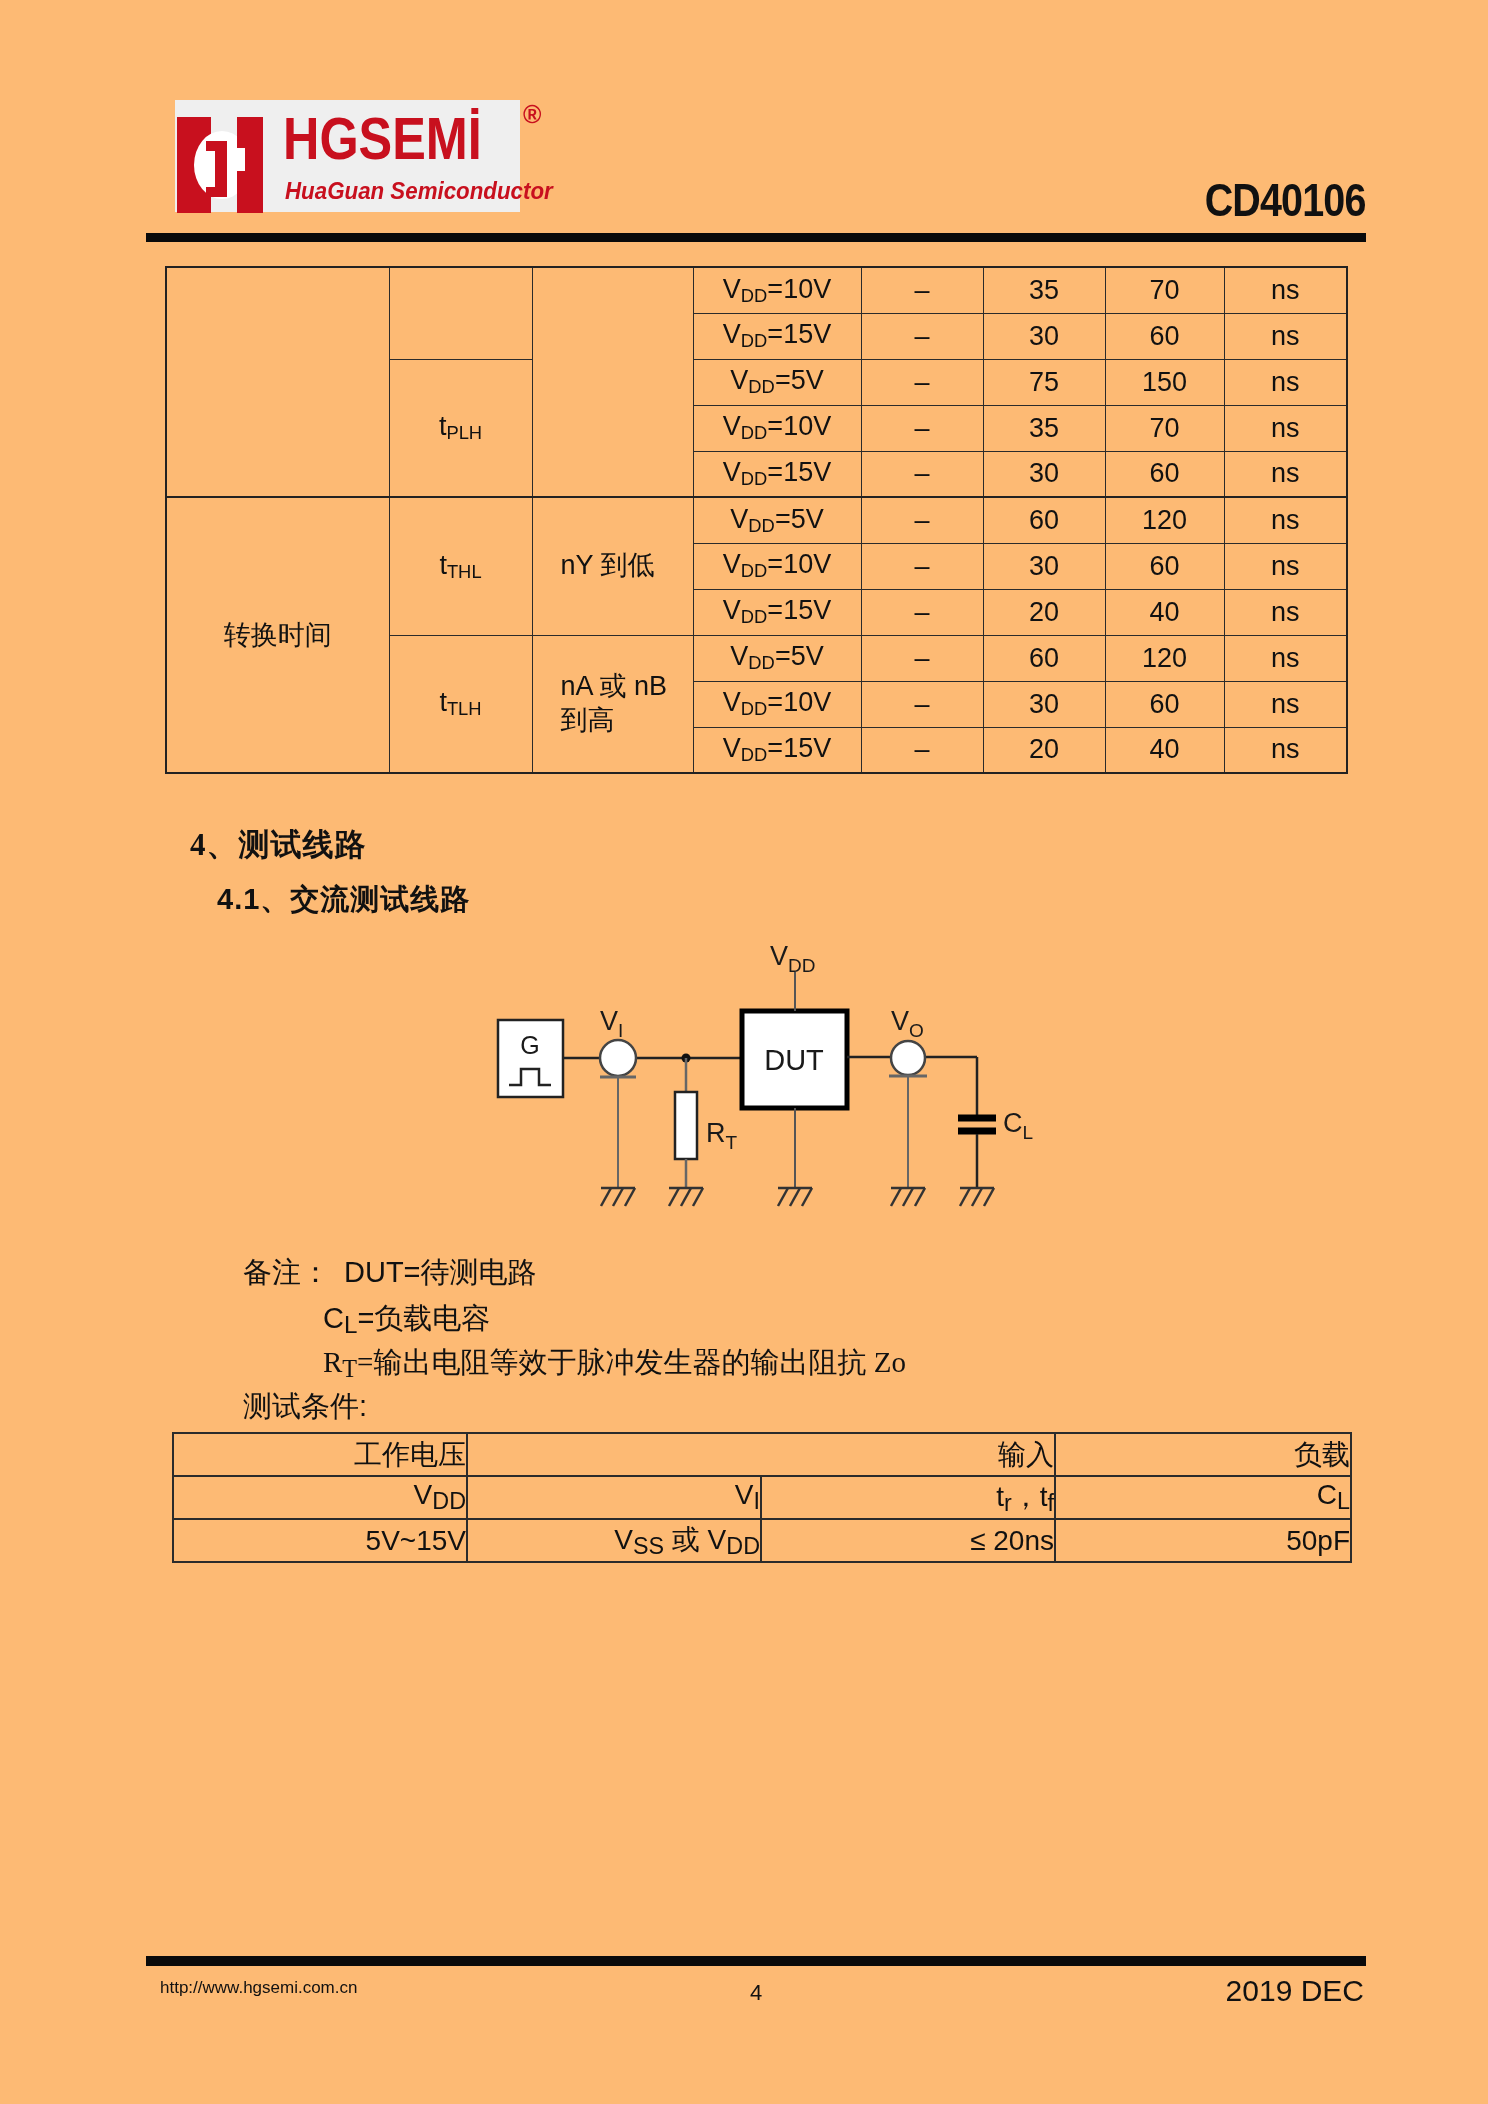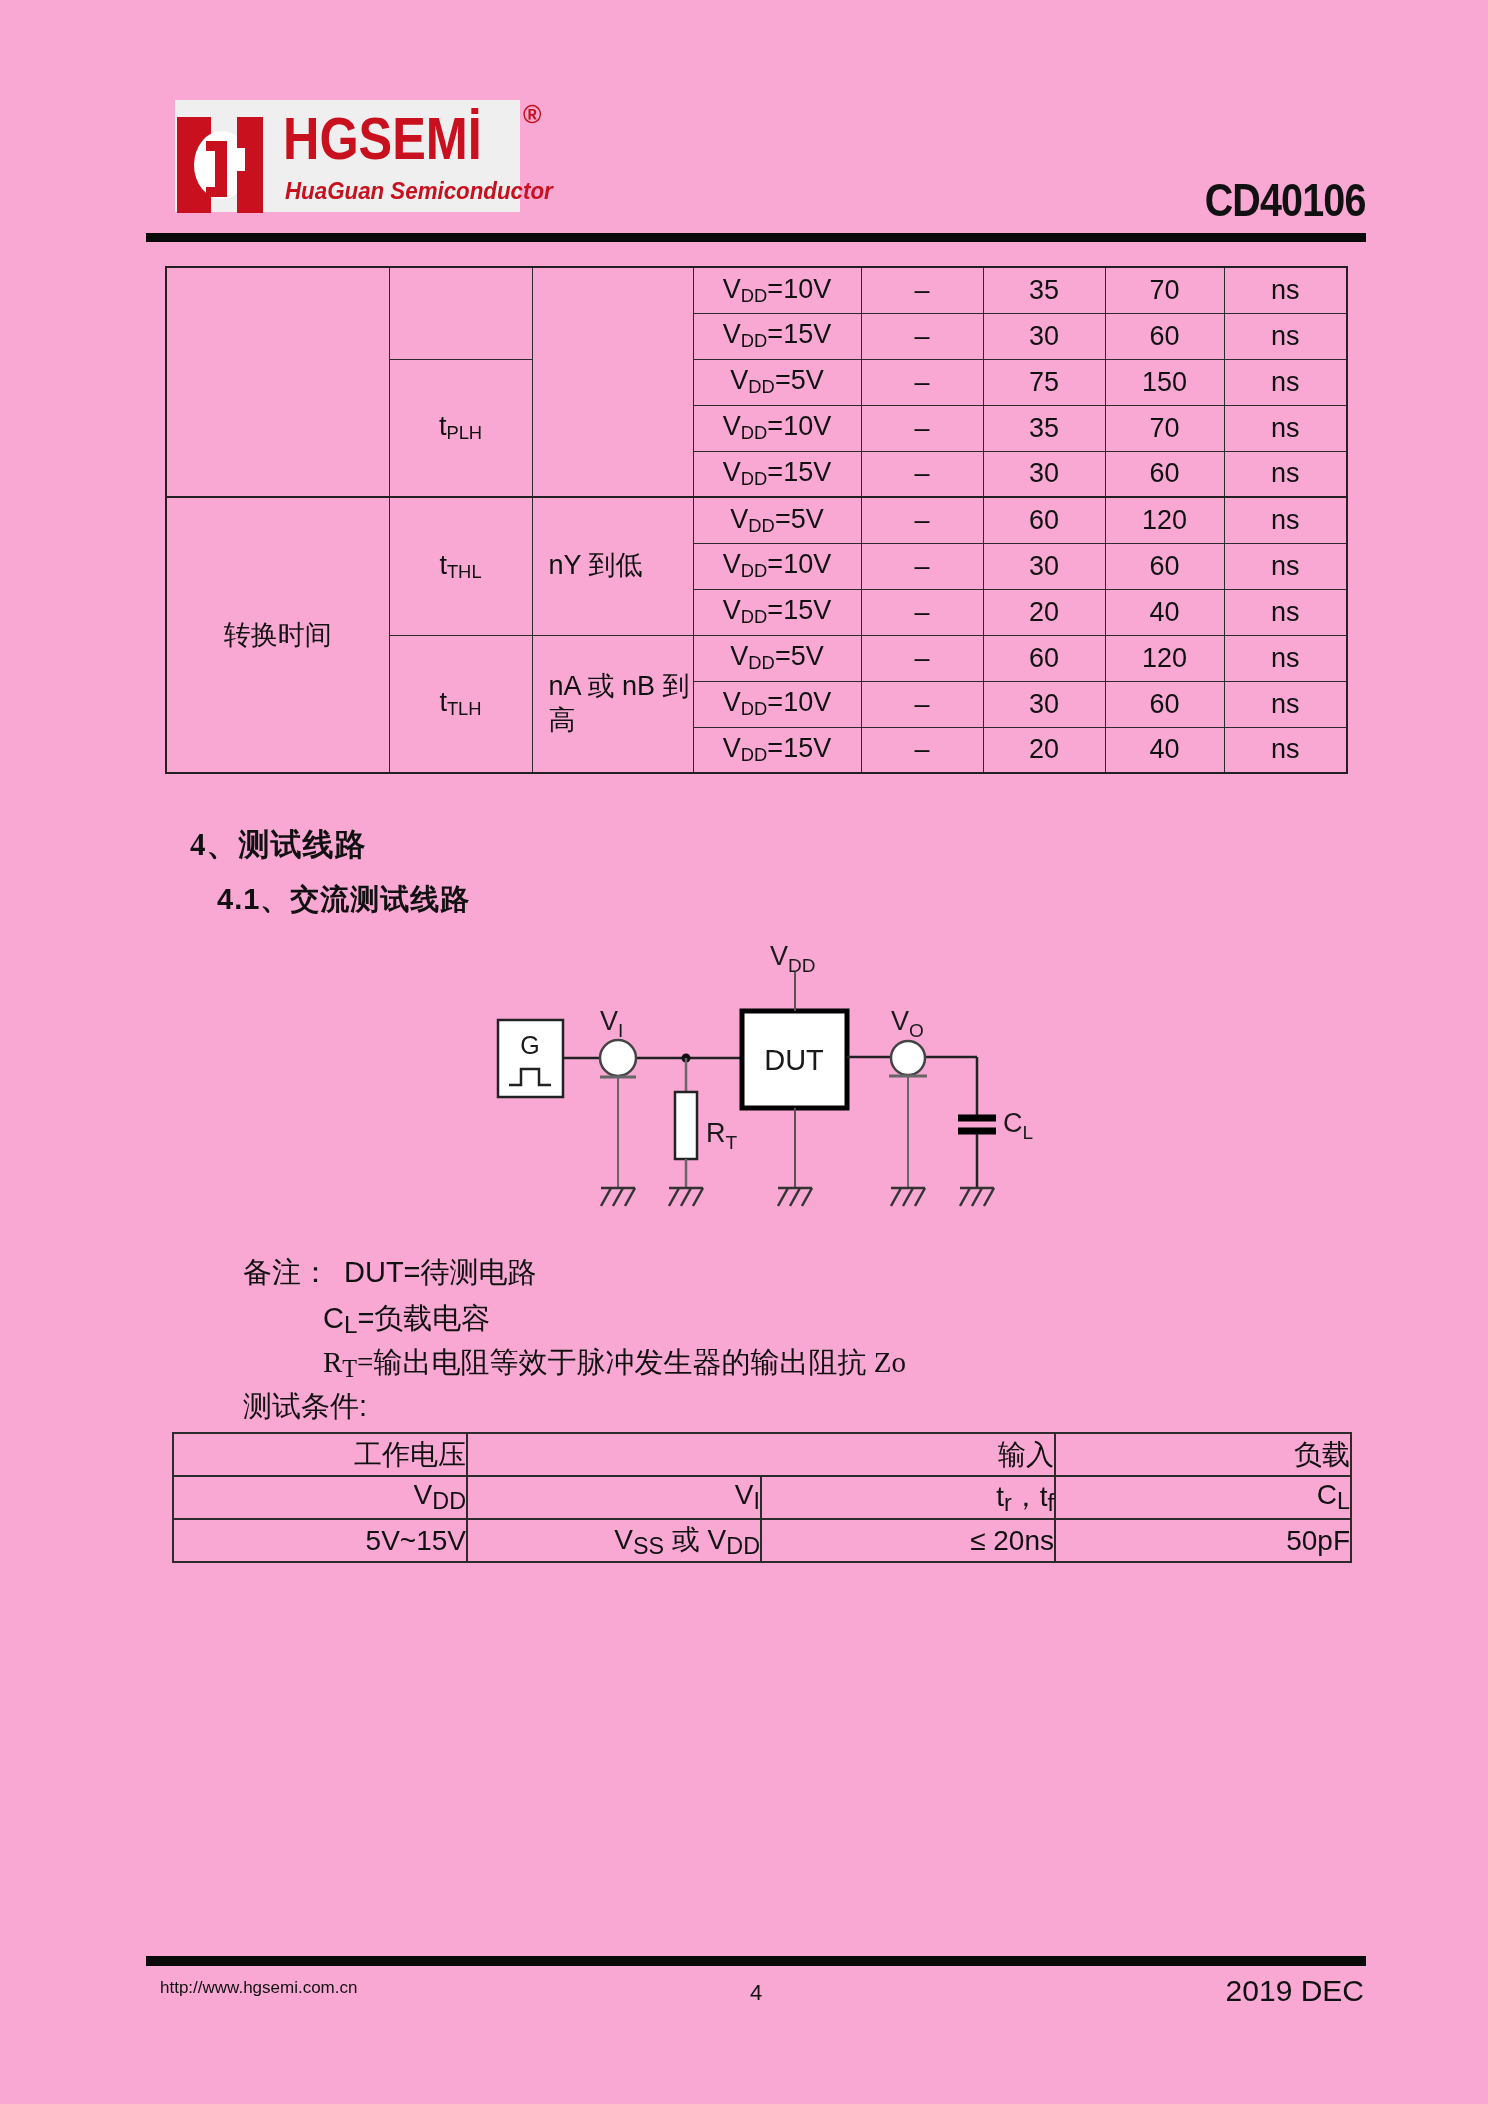--- a/index.html
+++ b/index.html
@@ -1,18 +1,18 @@
 <!DOCTYPE html>
 <html><head>
 <meta charset="utf-8">
 <style>
   * { margin:0; padding:0; box-sizing:border-box; }
   html,body { background:#ffffff; }
   body { font-family:"Liberation Sans","DejaVu Sans",sans-serif; color:#111; }
-  .page { position:relative; width:1488px; height:2104px; background:#f9a8d4; overflow:hidden; }
+  .page { position:relative; width:1488px; height:2104px; background:#fdba74; overflow:hidden; }
 
   
   .logo-bg { position:absolute; left:175px; top:100px; width:345px; height:112px; background:#efefef; }
   .logo-icon { position:absolute; left:177px; top:117px; width:92px; height:96px; }
   .brand { position:absolute; left:283px; top:104px; font-size:60px; font-weight:bold;
            color:#c8101e; transform:scaleX(0.84); transform-origin:0 50%; letter-spacing:0; }
   .brand-reg { position:absolute; left:523px; top:100px; font-size:25px; font-weight:bold; color:#c8101e; }
   .tagline { position:absolute; left:285px; top:178px; font-size:23px; font-weight:bold; font-style:italic;
              color:#c8101e; transform:scaleX(0.97); transform-origin:0 50%; }
   .part-number { position:absolute; right:122px; top:172px; font-size:47px; font-weight:bold;
@@ -20,21 +20,21 @@
   .rule { position:absolute; left:146px; width:1220px; height:9px; background:#0a0a0a; }
   .rule-top { top:233px; }
   .rule-bottom { top:1956px; height:10px; }
 
   
   table.timing { position:absolute; left:165px; top:266px; border-collapse:collapse; table-layout:fixed; }
   table.timing td { border:1.5px solid #2b2b2b; height:46px; text-align:center; vertical-align:middle;
                     font-size:27px; overflow:hidden; }
   table.timing { border:2.5px solid #222; }
   table.timing td.sec { border-top:2.5px solid #222; }
-  table.timing td.cond { text-align:left; padding-left:16px; line-height:1.25; }
+  table.timing td.cond { text-align:left; padding-left:28px; line-height:1.25; }
   table.timing sub, .subtxt { font-size:0.68em; }
   sub { vertical-align:-0.22em; }
 
   
   .h1 { position:absolute; left:190px; top:824px; font-size:31px; font-weight:bold; letter-spacing:1px;font-family:Liberation Serif, serif; }
   .h2 { position:absolute; left:188px; top:880px; font-size:29px; font-weight:bold; letter-spacing:1px;margin-left:29px; }
 
   
   .circuit { position:absolute; left:450px; top:920px; width:620px; height:310px; }
   .circuit text { font-family:"Liberation Sans","DejaVu Sans",sans-serif; fill:#1a1a1a; }

